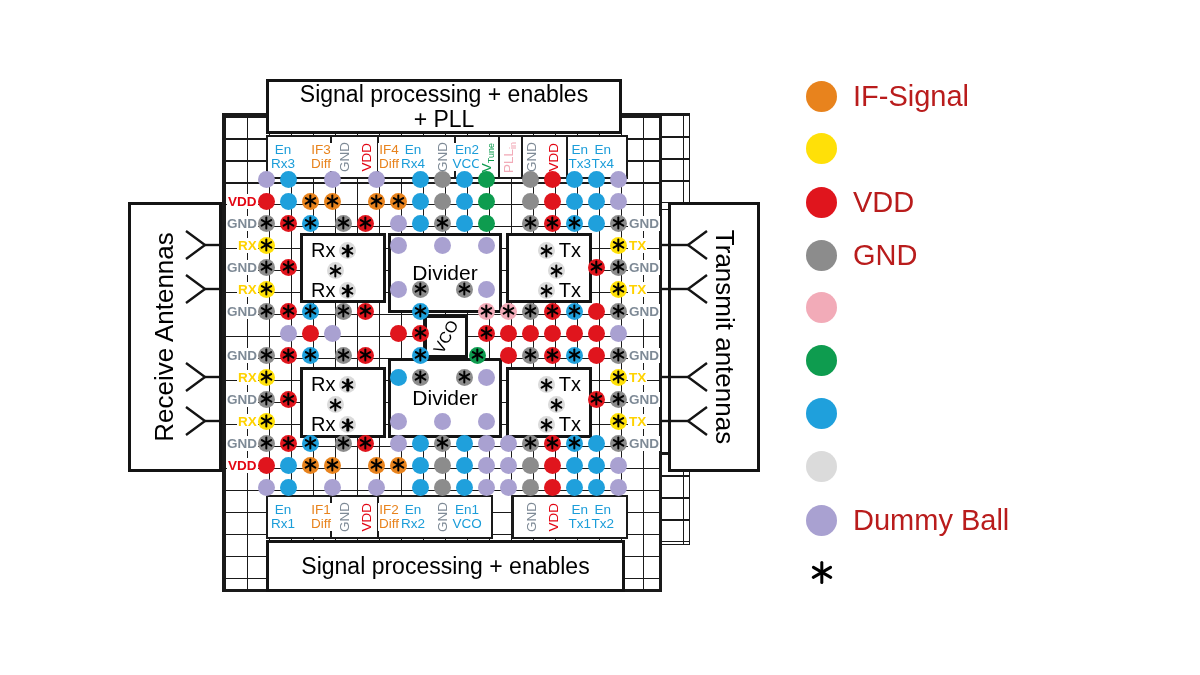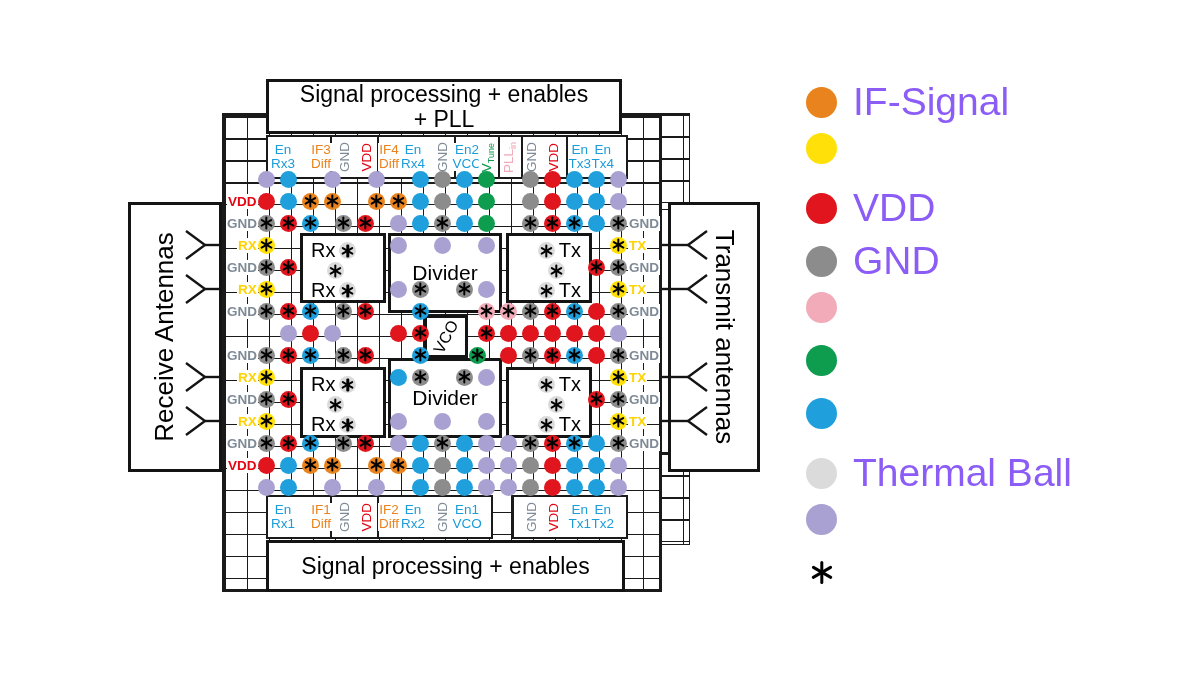--- a/index.html
+++ b/index.html
@@ -59,21 +59,21 @@
            padding:0 1px;white-space:nowrap;}
   
   #legend{position:absolute;left:806px;top:0;z-index:8;}
   .leg-item{position:absolute;display:flex;align-items:center;gap:16px;}
   .leg-dot{width:31px;height:31px;border-radius:50%;flex:0 0 auto;}
   .leg-star{position:relative;width:31px;height:31px;flex:0 0 auto;}
   .leg-star i{position:absolute;left:50%;top:4px;width:3.4px;height:23px;background:#000;border-radius:2px;}
   .leg-star i:nth-child(1){transform:translateX(-50%) rotate(0deg);}
   .leg-star i:nth-child(2){transform:translateX(-50%) rotate(60deg);}
   .leg-star i:nth-child(3){transform:translateX(-50%) rotate(120deg);}
-  .leg-label{font-size:39px;color:#8b5cf6;white-space:nowrap;}
+  .leg-label{font-size:29px;color:#b91c1c;white-space:nowrap;}
 </style>
 </head>
 <body>
 
 <div id="stage">
 
   <div id="package">
     <div class="gridfill"></div>
   </div>
   <div class="tab" style="left:660px;top:113px;width:30px;height:97px;">
@@ -889,24 +889,24 @@
         <span class="leg-dot" style="background: rgb(242, 171, 184);"></span>
       </div>
       <div class="leg-item" style="left: 0px; top: 345px;">
         <span class="leg-dot" style="background: rgb(14, 156, 79);"></span>
       </div>
       <div class="leg-item" style="left: 0px; top: 398px;">
         <span class="leg-dot" style="background: rgb(31, 160, 220);"></span>
       </div>
       <div class="leg-item" style="left: 0px; top: 451px;">
         <span class="leg-dot" style="background: rgb(219, 219, 219);"></span>
-        <span class="leg-label">Thermal Ball</span>
       </div>
       <div class="leg-item" style="left: 0px; top: 504px;">
         <span class="leg-dot" style="background: rgb(169, 161, 209);"></span>
+        <span class="leg-label">Dummy Ball</span>
       </div>
       <div class="leg-item" style="left: 0px; top: 557px;">
         <span class="leg-star">
           <i></i>
           <i></i>
           <i></i>
         </span>
       </div>
     </div>
 <div class="pin" style="color: rgb(27, 157, 217); left: 270px; top: 143px;">

